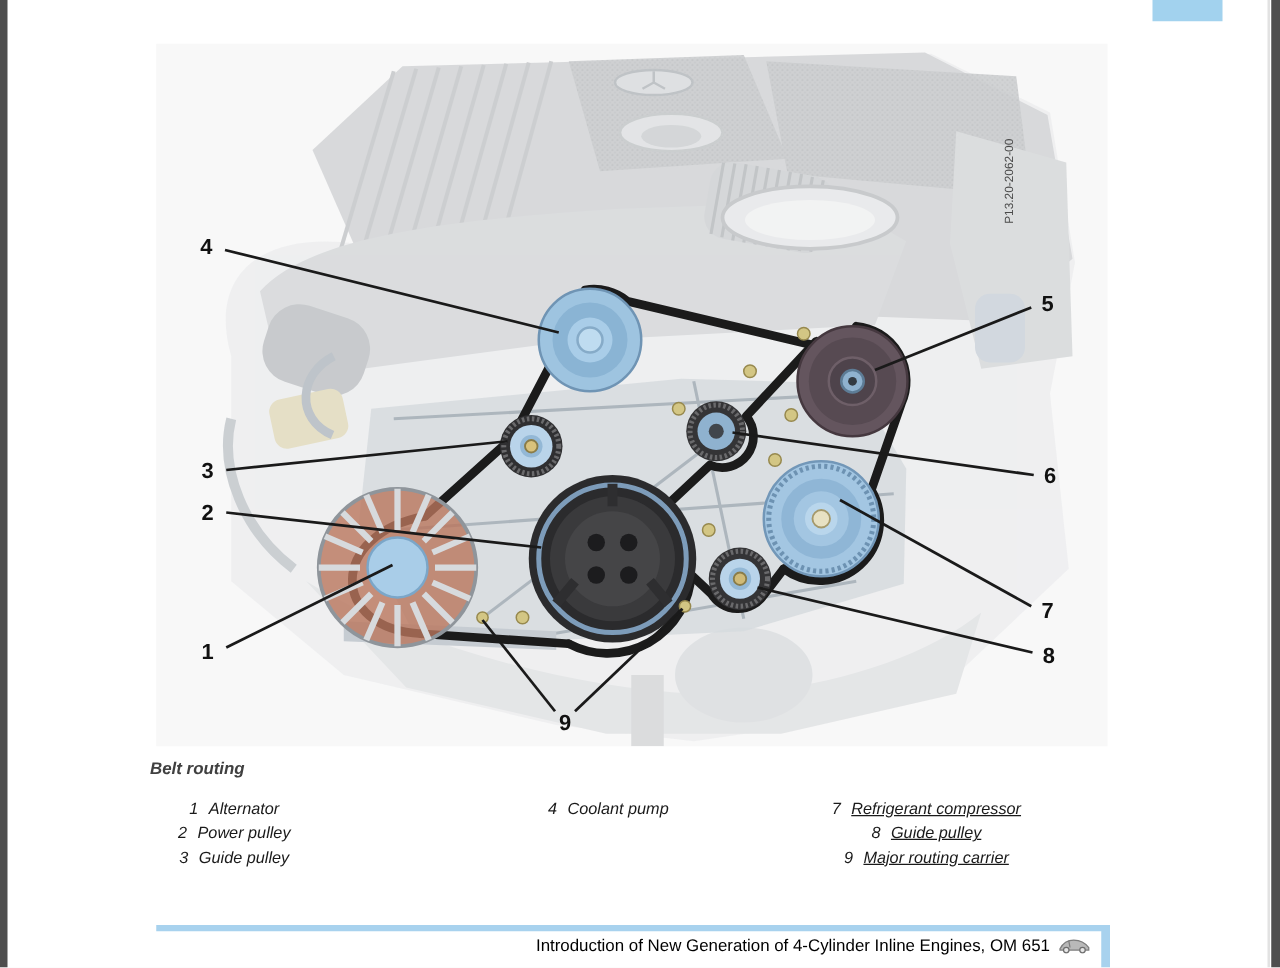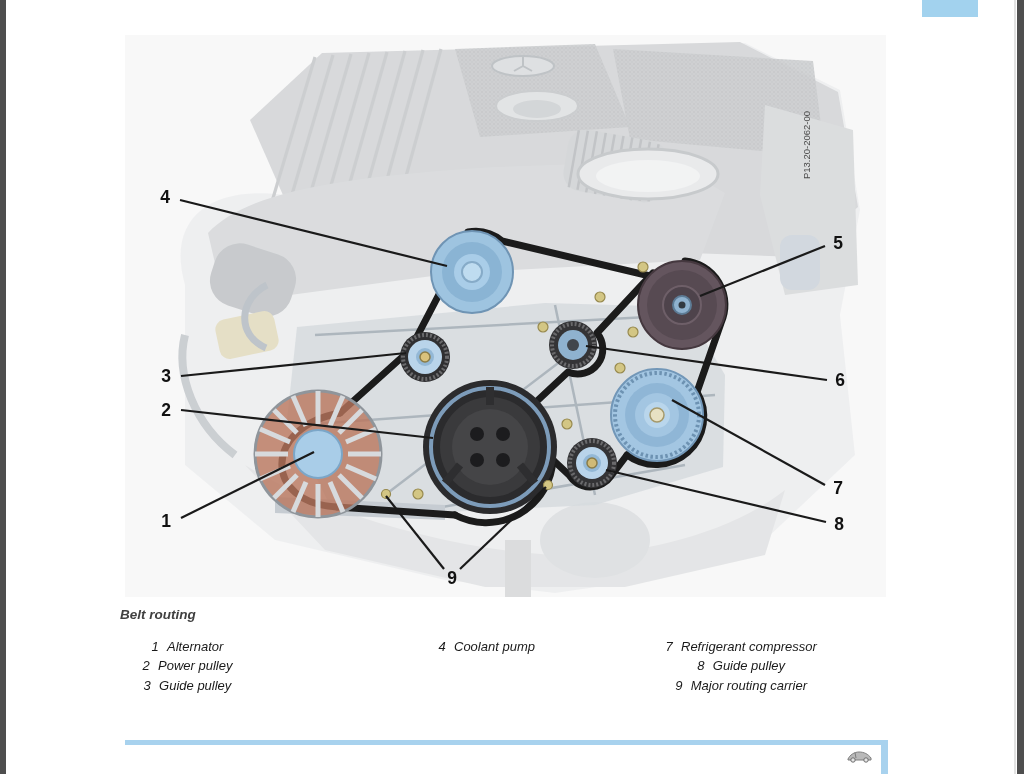--- a/index.html
+++ b/index.html
@@ -13,21 +13,21 @@
   .edge-right-line{position:absolute;left:1014px;top:0;width:2px;height:774px;background:#e2e2e2;}
   .corner-tab{position:absolute;left:922px;top:0;width:56px;height:17px;background:#a2d2ee;}
   
   .figure{position:absolute;left:125px;top:35px;width:761px;height:562px;background:#f8f8f8;}
   .figure svg{display:block;}
   
   .legend-title{position:absolute;left:120px;top:607px;font-size:13.5px;font-weight:bold;font-style:italic;color:#404040;}
   .legend-col{position:absolute;top:637px;font-size:13px;font-style:italic;color:#1a1a1a;}
   .legend-col .row{line-height:19.3px;white-space:nowrap;text-align:center;}
   .legend-col .num{display:inline-block;width:24px;}
-  .col1{left:134px;} .col2{left:398px;margin-left:32px;} .col3{left:657px;}
+  .col1{left:134px;} .col2{left:398px;margin-left:32px;} .col3{left:657px;text-decoration:underline;}
   
   .footer-top-rule{position:absolute;left:125px;top:740px;width:763px;height:5px;background:#a8d2ee;}
   .footer-right-rule{position:absolute;left:881px;top:740px;width:7px;height:34px;background:#a8d2ee;}
   .footer-text{position:absolute;left:125px;top:749px;width:748px;text-align:right;font-size:13.5px;color:#000;}
   .footer-text .car{vertical-align:-2px;margin-left:6px;}
   .page-number{position:absolute;left:918px;top:747px;width:46px;text-align:center;font-size:15px;font-weight:bold;color:#111;margin-top:40px;}
 </style>
 </head>
 <body>
 
@@ -268,20 +268,20 @@
 </div>
 <div class="legend-col col3">
   <div class="row"><span class="num">7</span><span>Refrigerant compressor</span></div>
   <div class="row"><span class="num">8</span><span>Guide pulley</span></div>
   <div class="row"><span class="num">9</span><span>Major routing carrier</span></div>
 </div>
 
 <div class="footer-top-rule"></div>
 <div class="footer-right-rule"></div>
 <div class="footer-text">
-  <span class="car"><svg width="27" height="13" viewBox="0 0 27 13">
+  <span>Introduction of New Generation of 4-Cylinder Inline Engines, OM 651</span><span class="car"><svg width="27" height="13" viewBox="0 0 27 13">
         <path d="M2,9 C4,5 8,2 13,2 C18,2 22,4 25,8 L25,10 L2,10 Z" fill="#b9b9b9" stroke="#7d7d7d" stroke-width="1"></path>
         <path d="M9,2.5 L10,8" stroke="#7d7d7d" stroke-width="1"></path>
         <circle cx="7" cy="10" r="2.2" fill="#e6e6e6" stroke="#6e6e6e" stroke-width="1"></circle>
         <circle cx="20" cy="10" r="2.2" fill="#e6e6e6" stroke="#6e6e6e" stroke-width="1"></circle>
       </svg></span>
 </div>
 <div class="page-number">19</div>
 
 </body></html>

